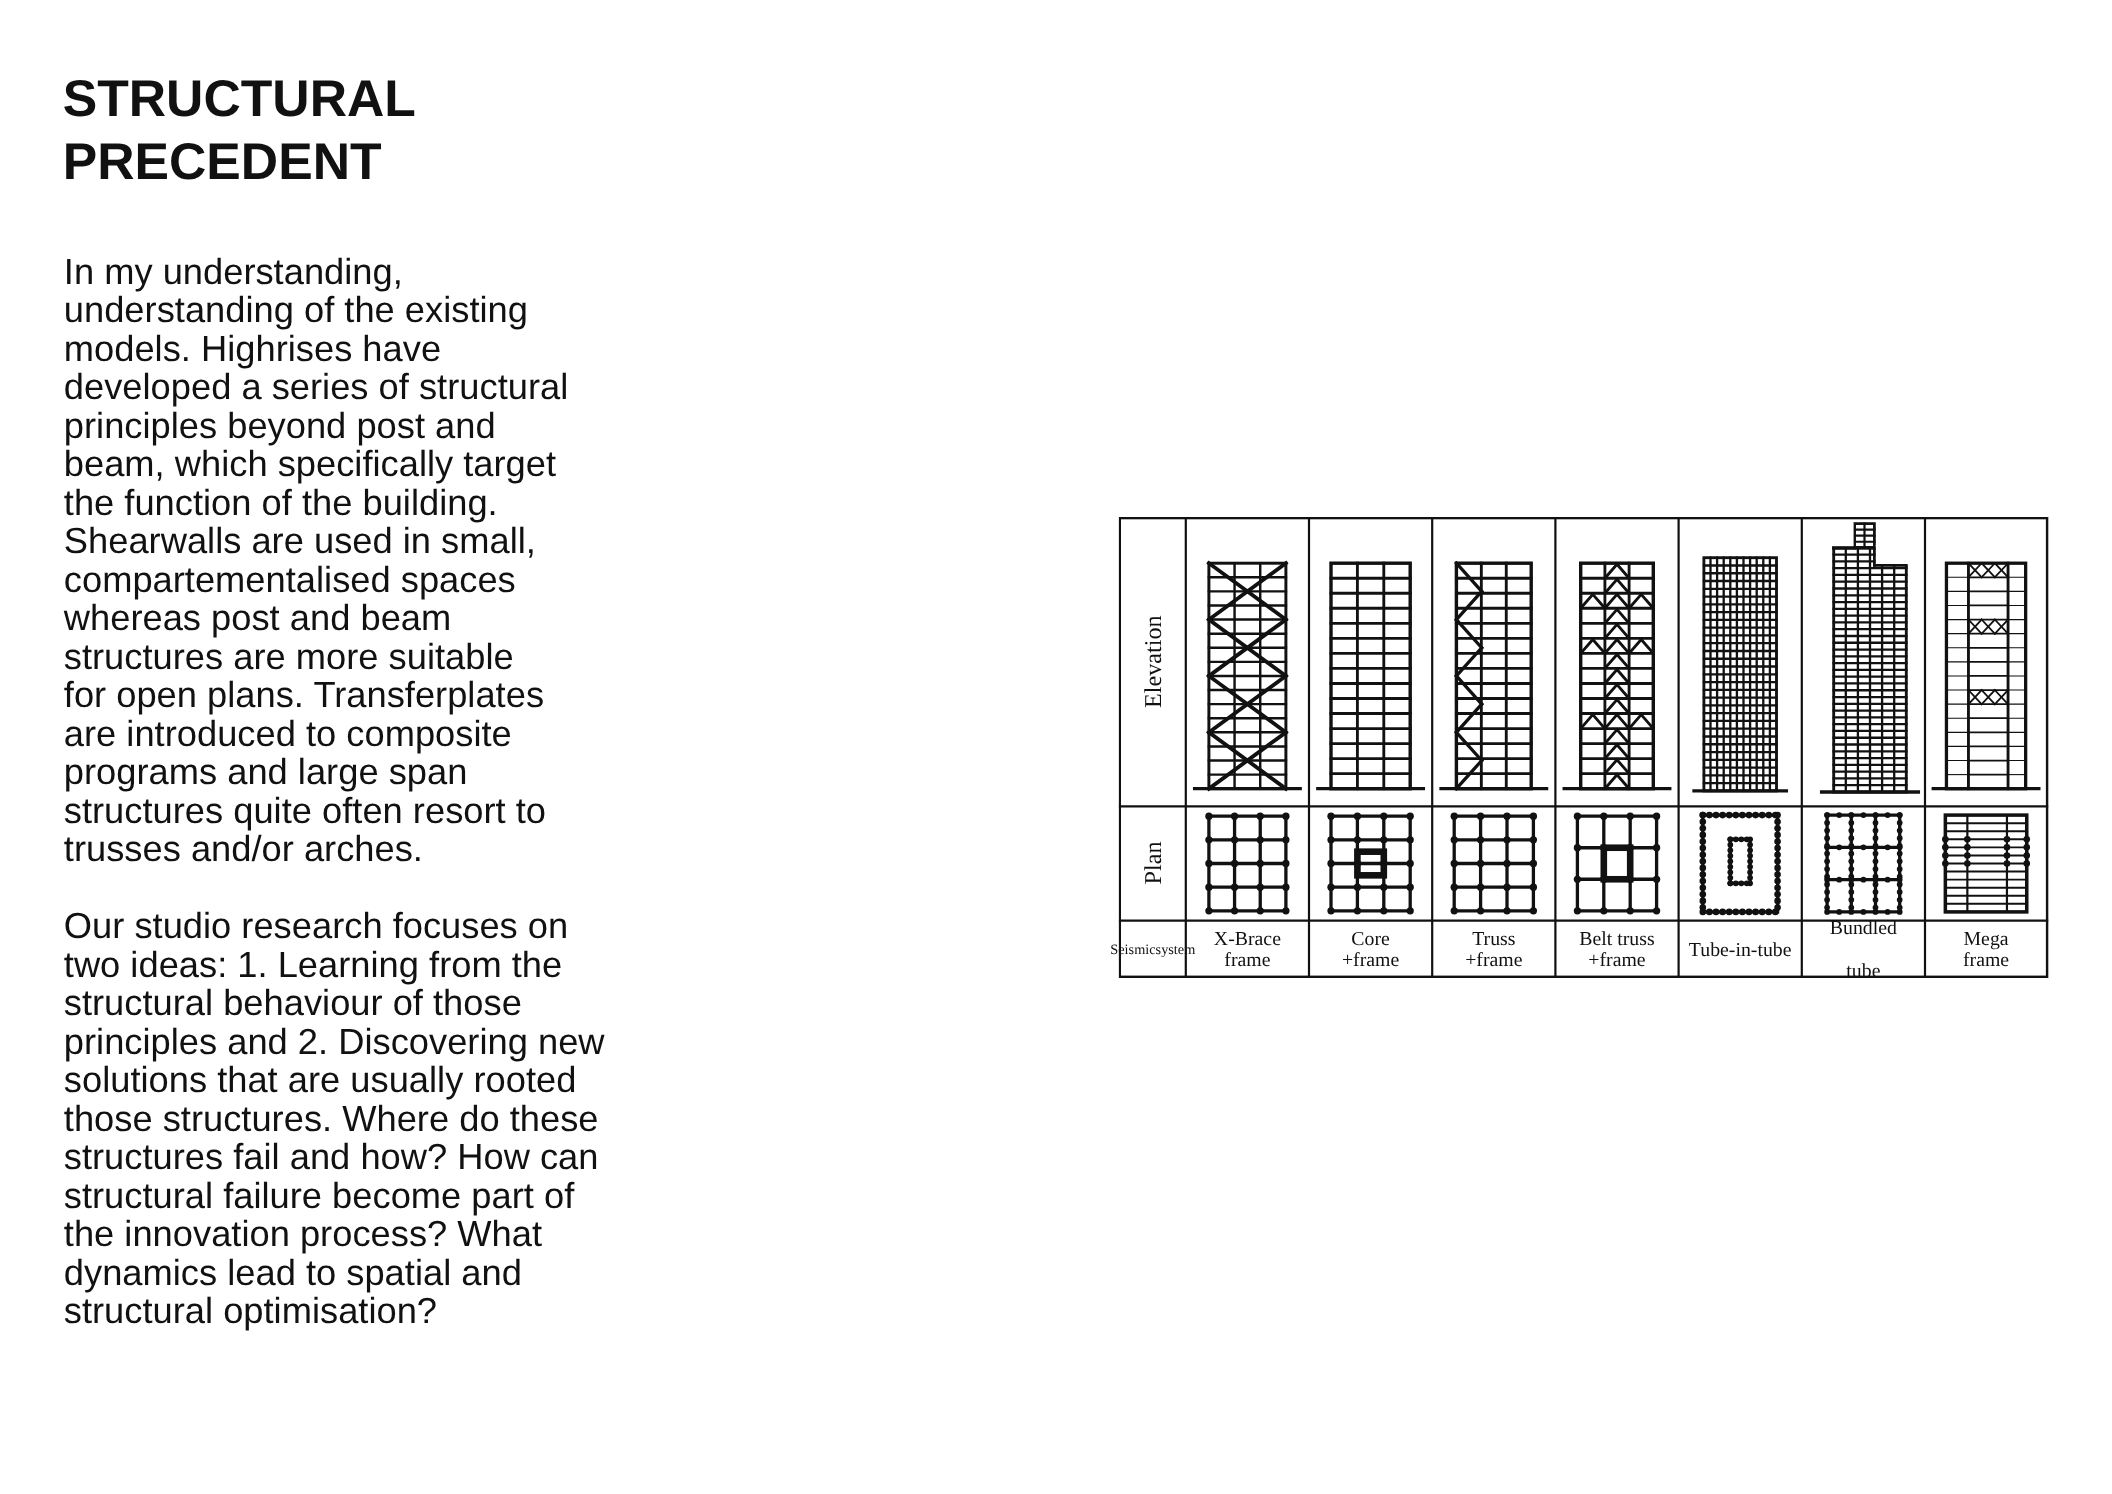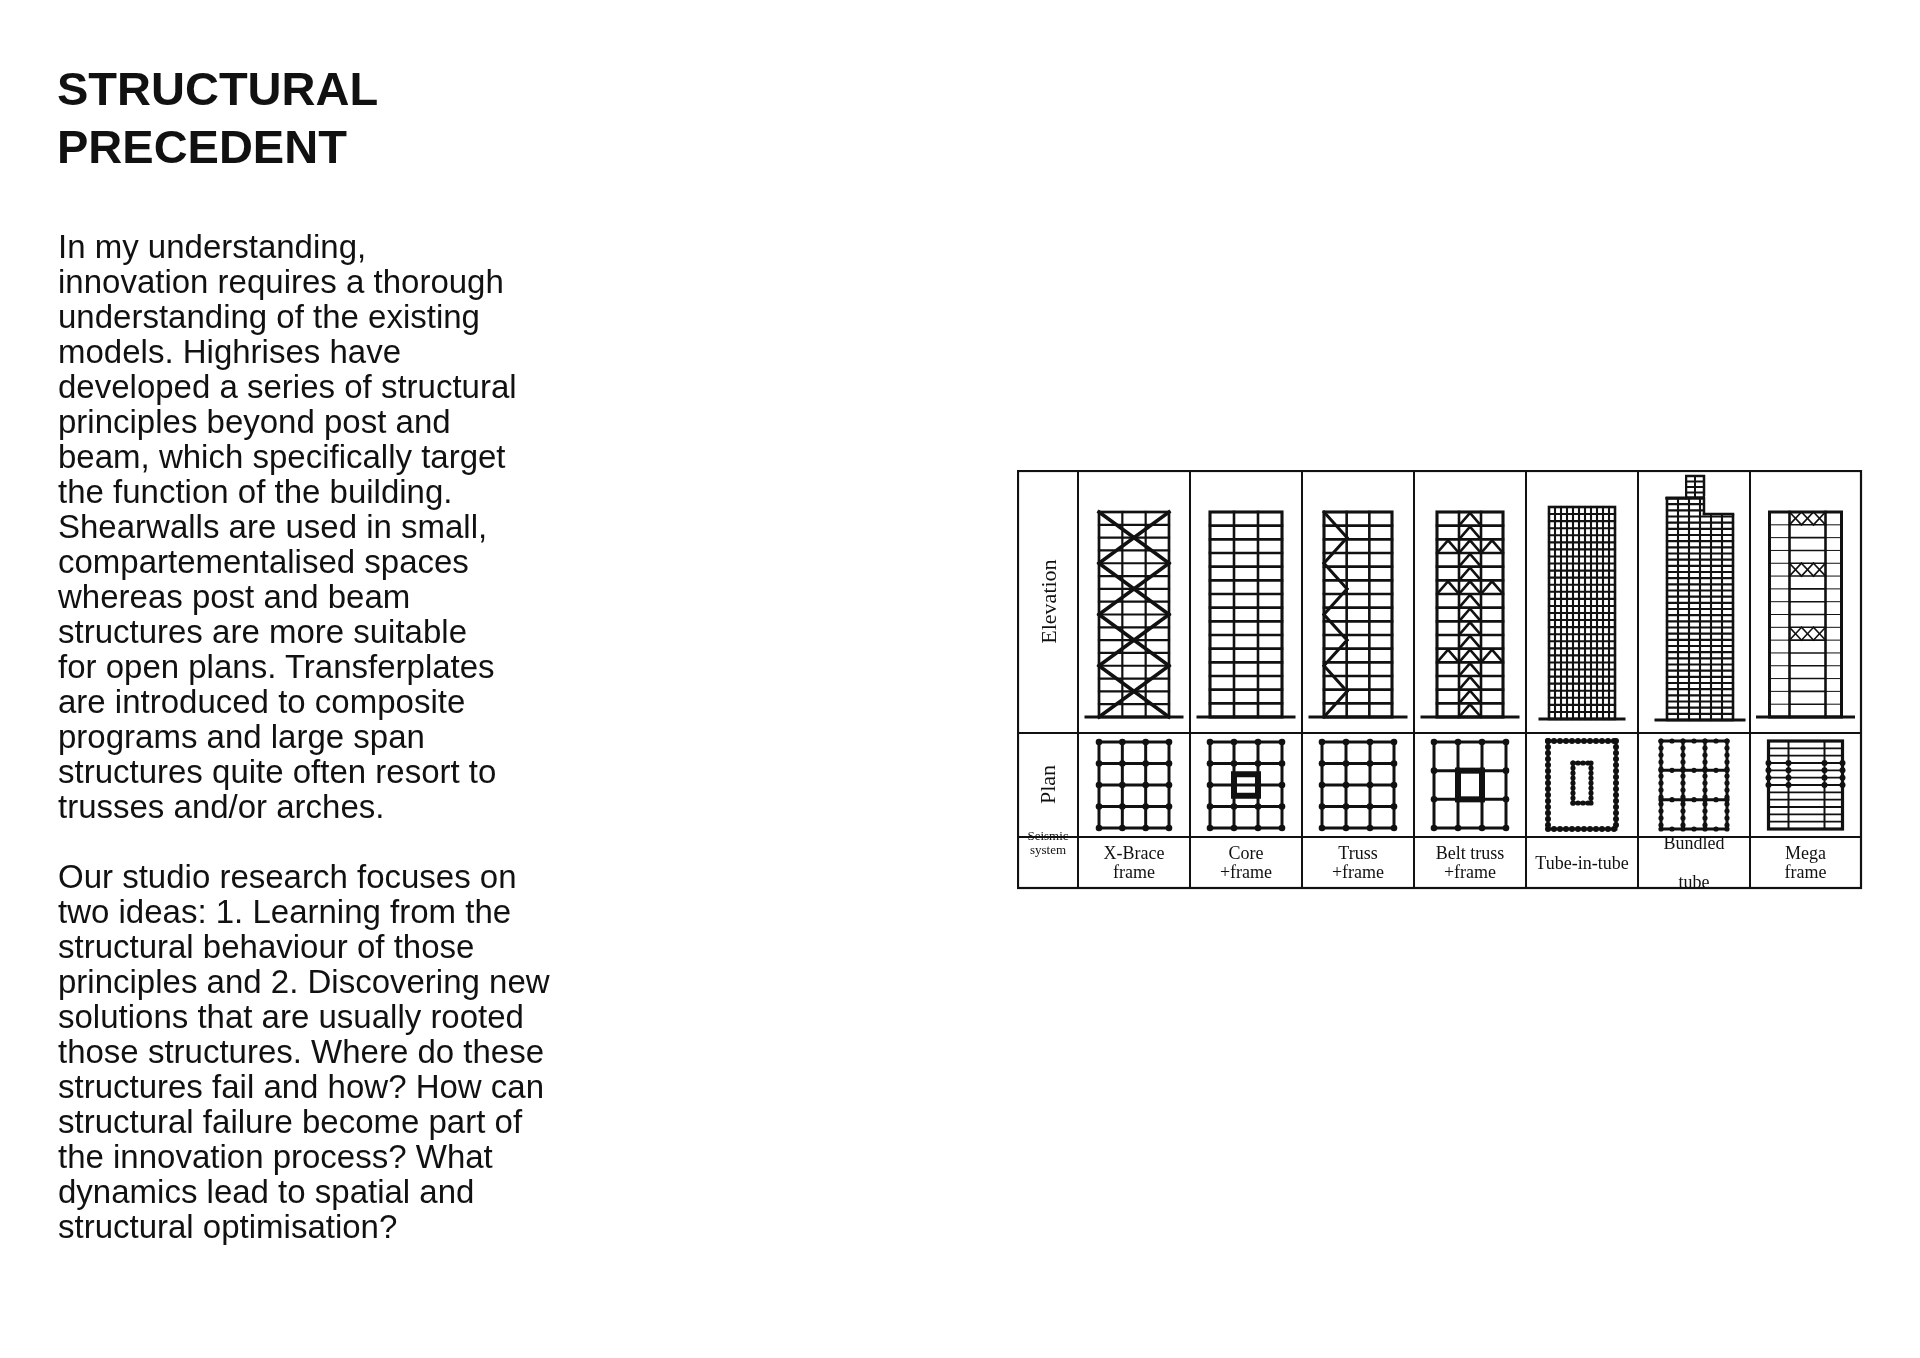--- a/index.html
+++ b/index.html
@@ -28,21 +28,20 @@
 <body>
 
 <h1 class="title">
   <span>STRUCTURAL</span>
   <span>PRECEDENT</span>
 </h1>
 
 <div class="body-text">
   <p>
       <span class="ln">In my understanding,</span>
-      <span class="ln">innovation requires a thorough</span>
       <span class="ln">understanding of the existing</span>
       <span class="ln">models. Highrises have</span>
       <span class="ln">developed a series of structural</span>
       <span class="ln">principles beyond post and</span>
       <span class="ln">beam, which specifically target</span>
       <span class="ln">the function of the building.</span>
       <span class="ln">Shearwalls are used in small,</span>
       <span class="ln">compartementalised spaces</span>
       <span class="ln">whereas post and beam</span>
       <span class="ln">structures are more suitable</span>
@@ -692,21 +691,21 @@
         <circle cx="825.5" cy="315" r="3" fill="#111111"></circle>
       </g>
     </svg>
   <div id="fig-labels">
     <div class="cell-label" style="left:1px;top:1px;width:60px;height:262px;">
       <span class="rot">Elevation</span>
     </div>
     <div class="cell-label" style="left:1px;top:263px;width:60px;height:104px;">
       <span class="rot">Plan</span>
     </div>
-    <div class="cell-label" style="left:1px;top:348px;width:60px;height:50px;font-size:13px;flex-direction:column;">
+    <div class="cell-label" style="left:1px;top:368px;width:60px;height:50px;font-size:13px;flex-direction:row;">
       <span>Seismic</span>
       <span>system</span>
     </div>
   <div class="cell-label" style="left: 61px; top: 368px; width: 112px; height: 50px; font-size: 18px; flex-direction: column;">
         <span>X-Brace</span>
         <span>frame</span>
       </div>
       <div class="cell-label" style="left: 173px; top: 368px; width: 112px; height: 50px; font-size: 18px; flex-direction: column;">
         <span>Core</span>
         <span>+frame</span>

